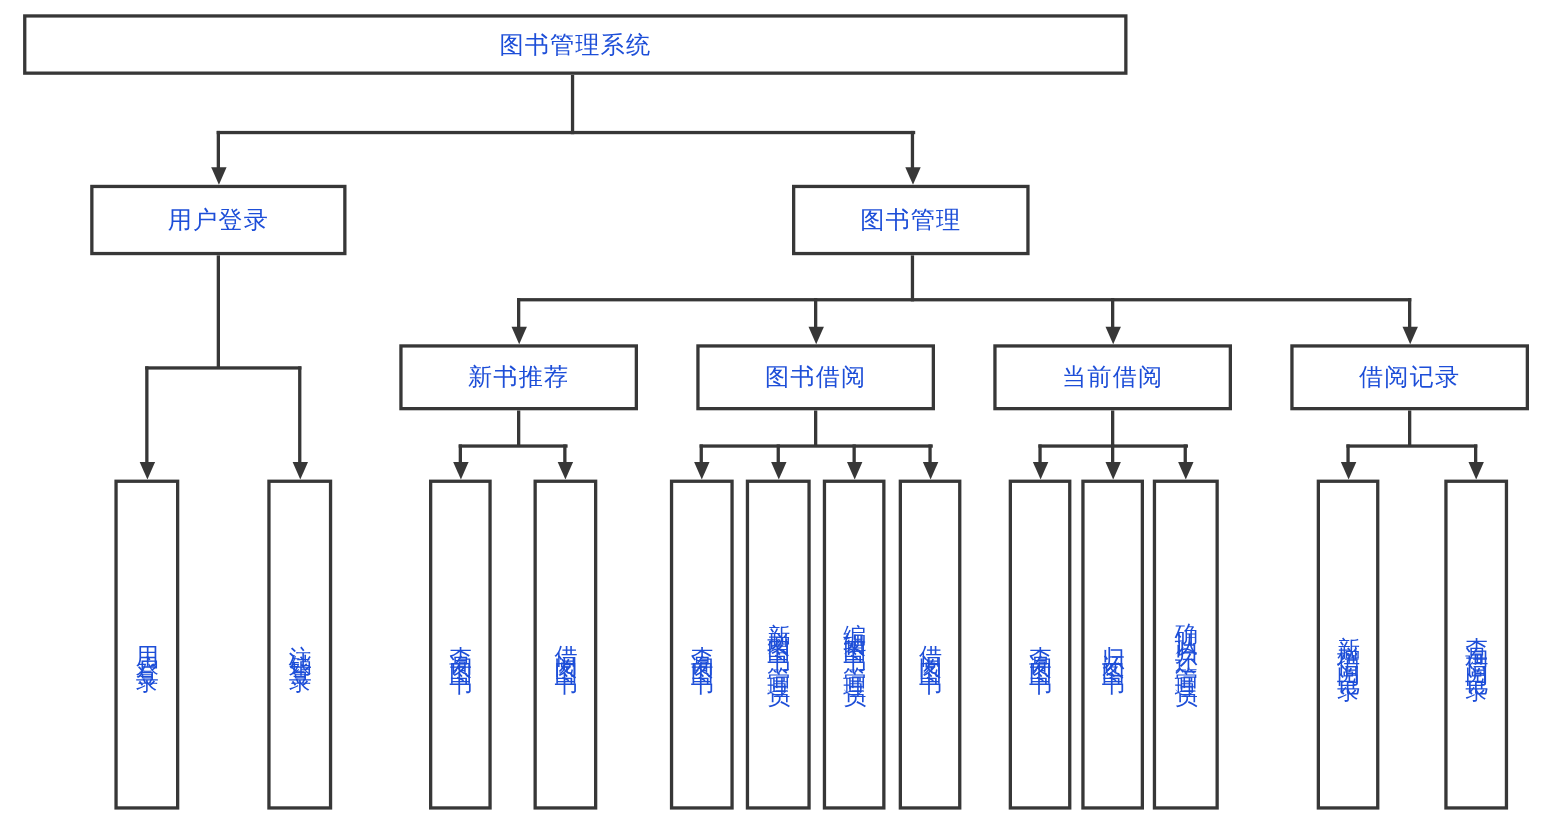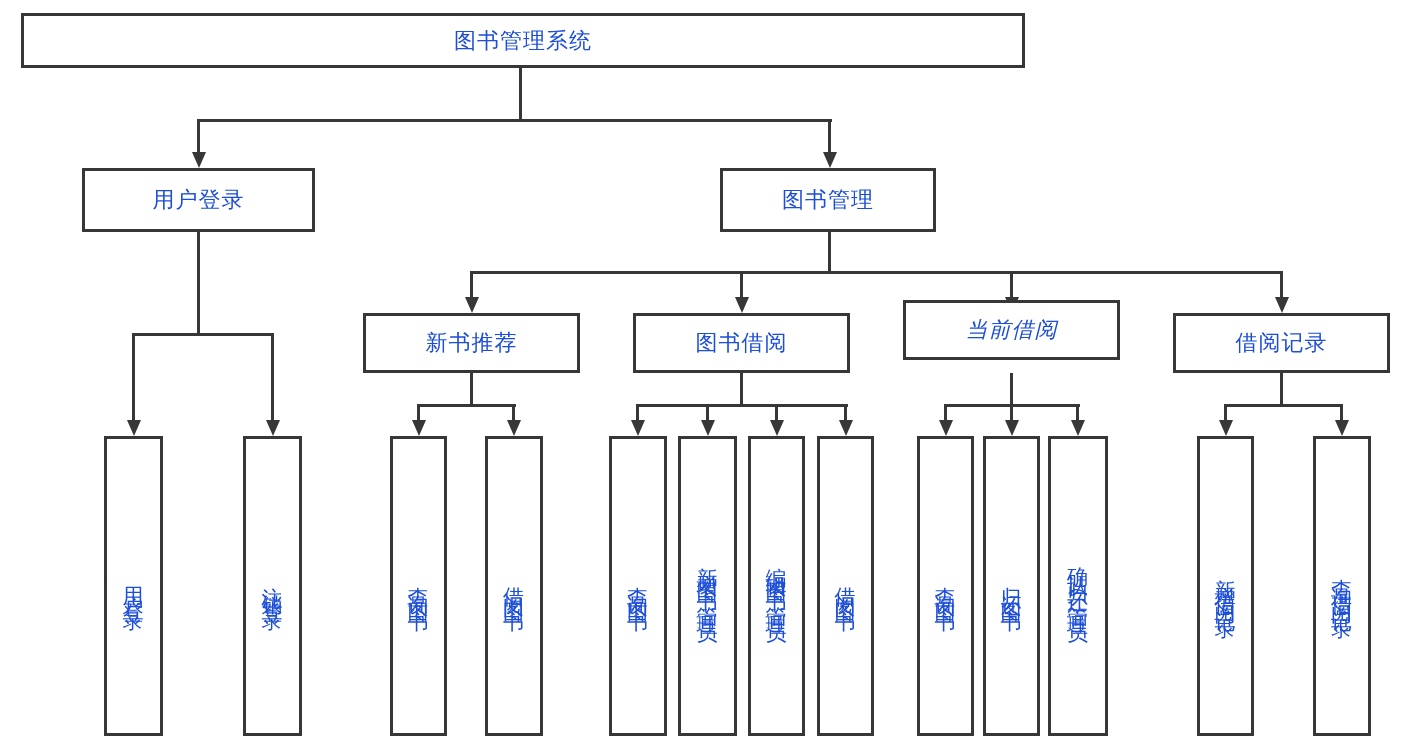--- a/index.html
+++ b/index.html
@@ -133,21 +133,21 @@
   <div class="box h" style="left:720px;top:168px;width:216px;height:64px;">
     <span>图书管理</span>
   </div>
 
   <div class="box h" style="left:363px;top:313px;width:217px;height:60px;">
     <span>新书推荐</span>
   </div>
   <div class="box h" style="left:633px;top:313px;width:217px;height:60px;">
     <span>图书借阅</span>
   </div>
-  <div class="box h" style="left:903px;top:300px;width:217px;height:60px;font-style:italic;">
+  <div class="box h" style="left:903px;top:313px;width:217px;height:60px;">
     <span>当前借阅</span>
   </div>
   <div class="box h" style="left:1173px;top:313px;width:217px;height:60px;">
     <span>借阅记录</span>
   </div>
 
   <div class="box v" style="left:104px;top:436px;width:59px;height:300px;">
     <span>用户登录</span>
   </div>
   <div class="box v" style="left:243px;top:436px;width:59px;height:300px;">

